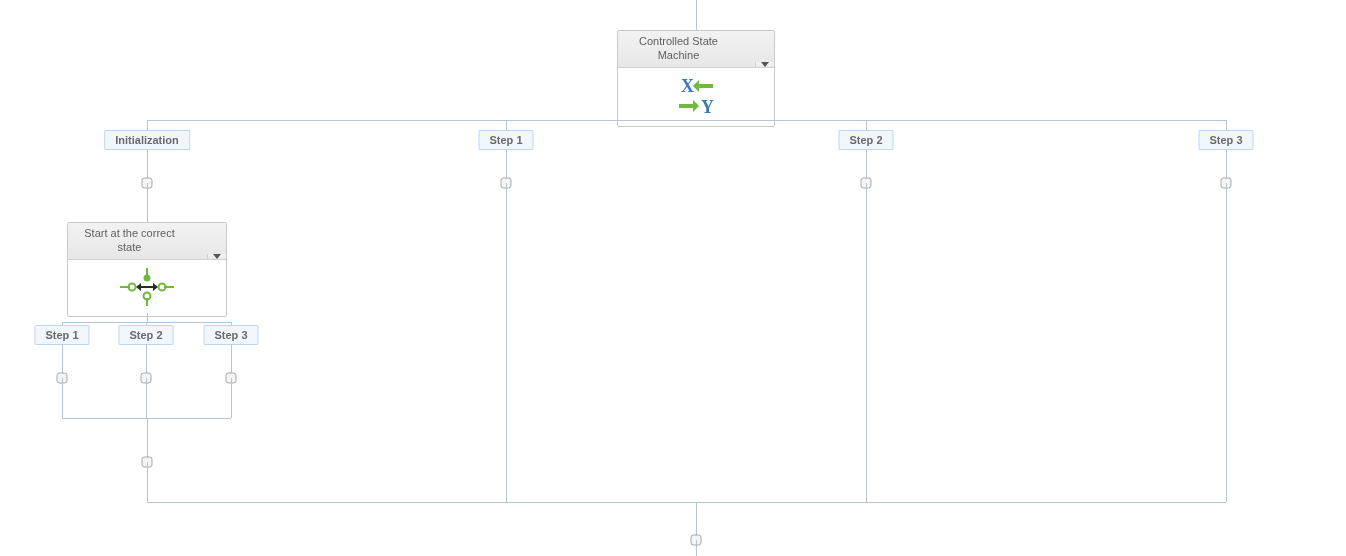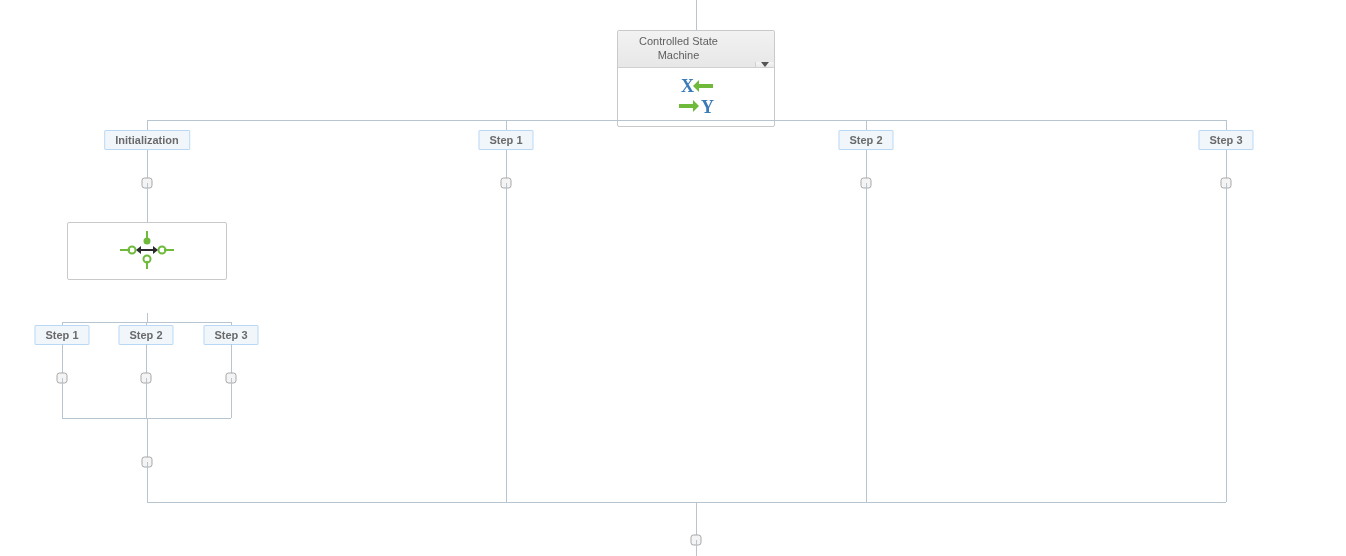--- a/index.html
+++ b/index.html
@@ -159,20 +159,28 @@
 <div class="port" style="left:866px; top:183px;"></div>
 <div class="port" style="left:1226px; top:183px;"></div>
 
 <div class="line vline" style="left:506px; top:183px; height:319px;"></div>
 <div class="line vline" style="left:866px; top:183px; height:319px;"></div>
 <div class="line vline" style="left:1226px; top:183px; height:319px;"></div>
 
 <div class="line vline" style="left:147px; top:183px; height:39px;"></div>
 
 <div class="node" style="left:67px; top:222px; width:160px;">
+  <div class="node-head">
+    <div class="node-title">Start at the correct state</div>
+    <div class="node-menu">
+      <svg width="8" height="5" viewBox="0 0 8 5">
+        <path d="M0 0 L4 5 L8 0 Z" fill="#555"></path>
+      </svg>
+    </div>
+  </div>
   <div class="node-body">
     <span class="switch-icon">
       <svg width="54" height="38" viewBox="0 0 54 38">
         <g stroke="#6fba3a" stroke-width="2" fill="none">
           <line x1="27" y1="0" x2="27" y2="8"></line>
           <line x1="27" y1="30" x2="27" y2="38"></line>
           <line x1="0" y1="19" x2="10" y2="19"></line>
           <line x1="44" y1="19" x2="54" y2="19"></line>
         </g>
         <circle cx="27" cy="10" r="3.5" fill="#6fba3a"></circle>

